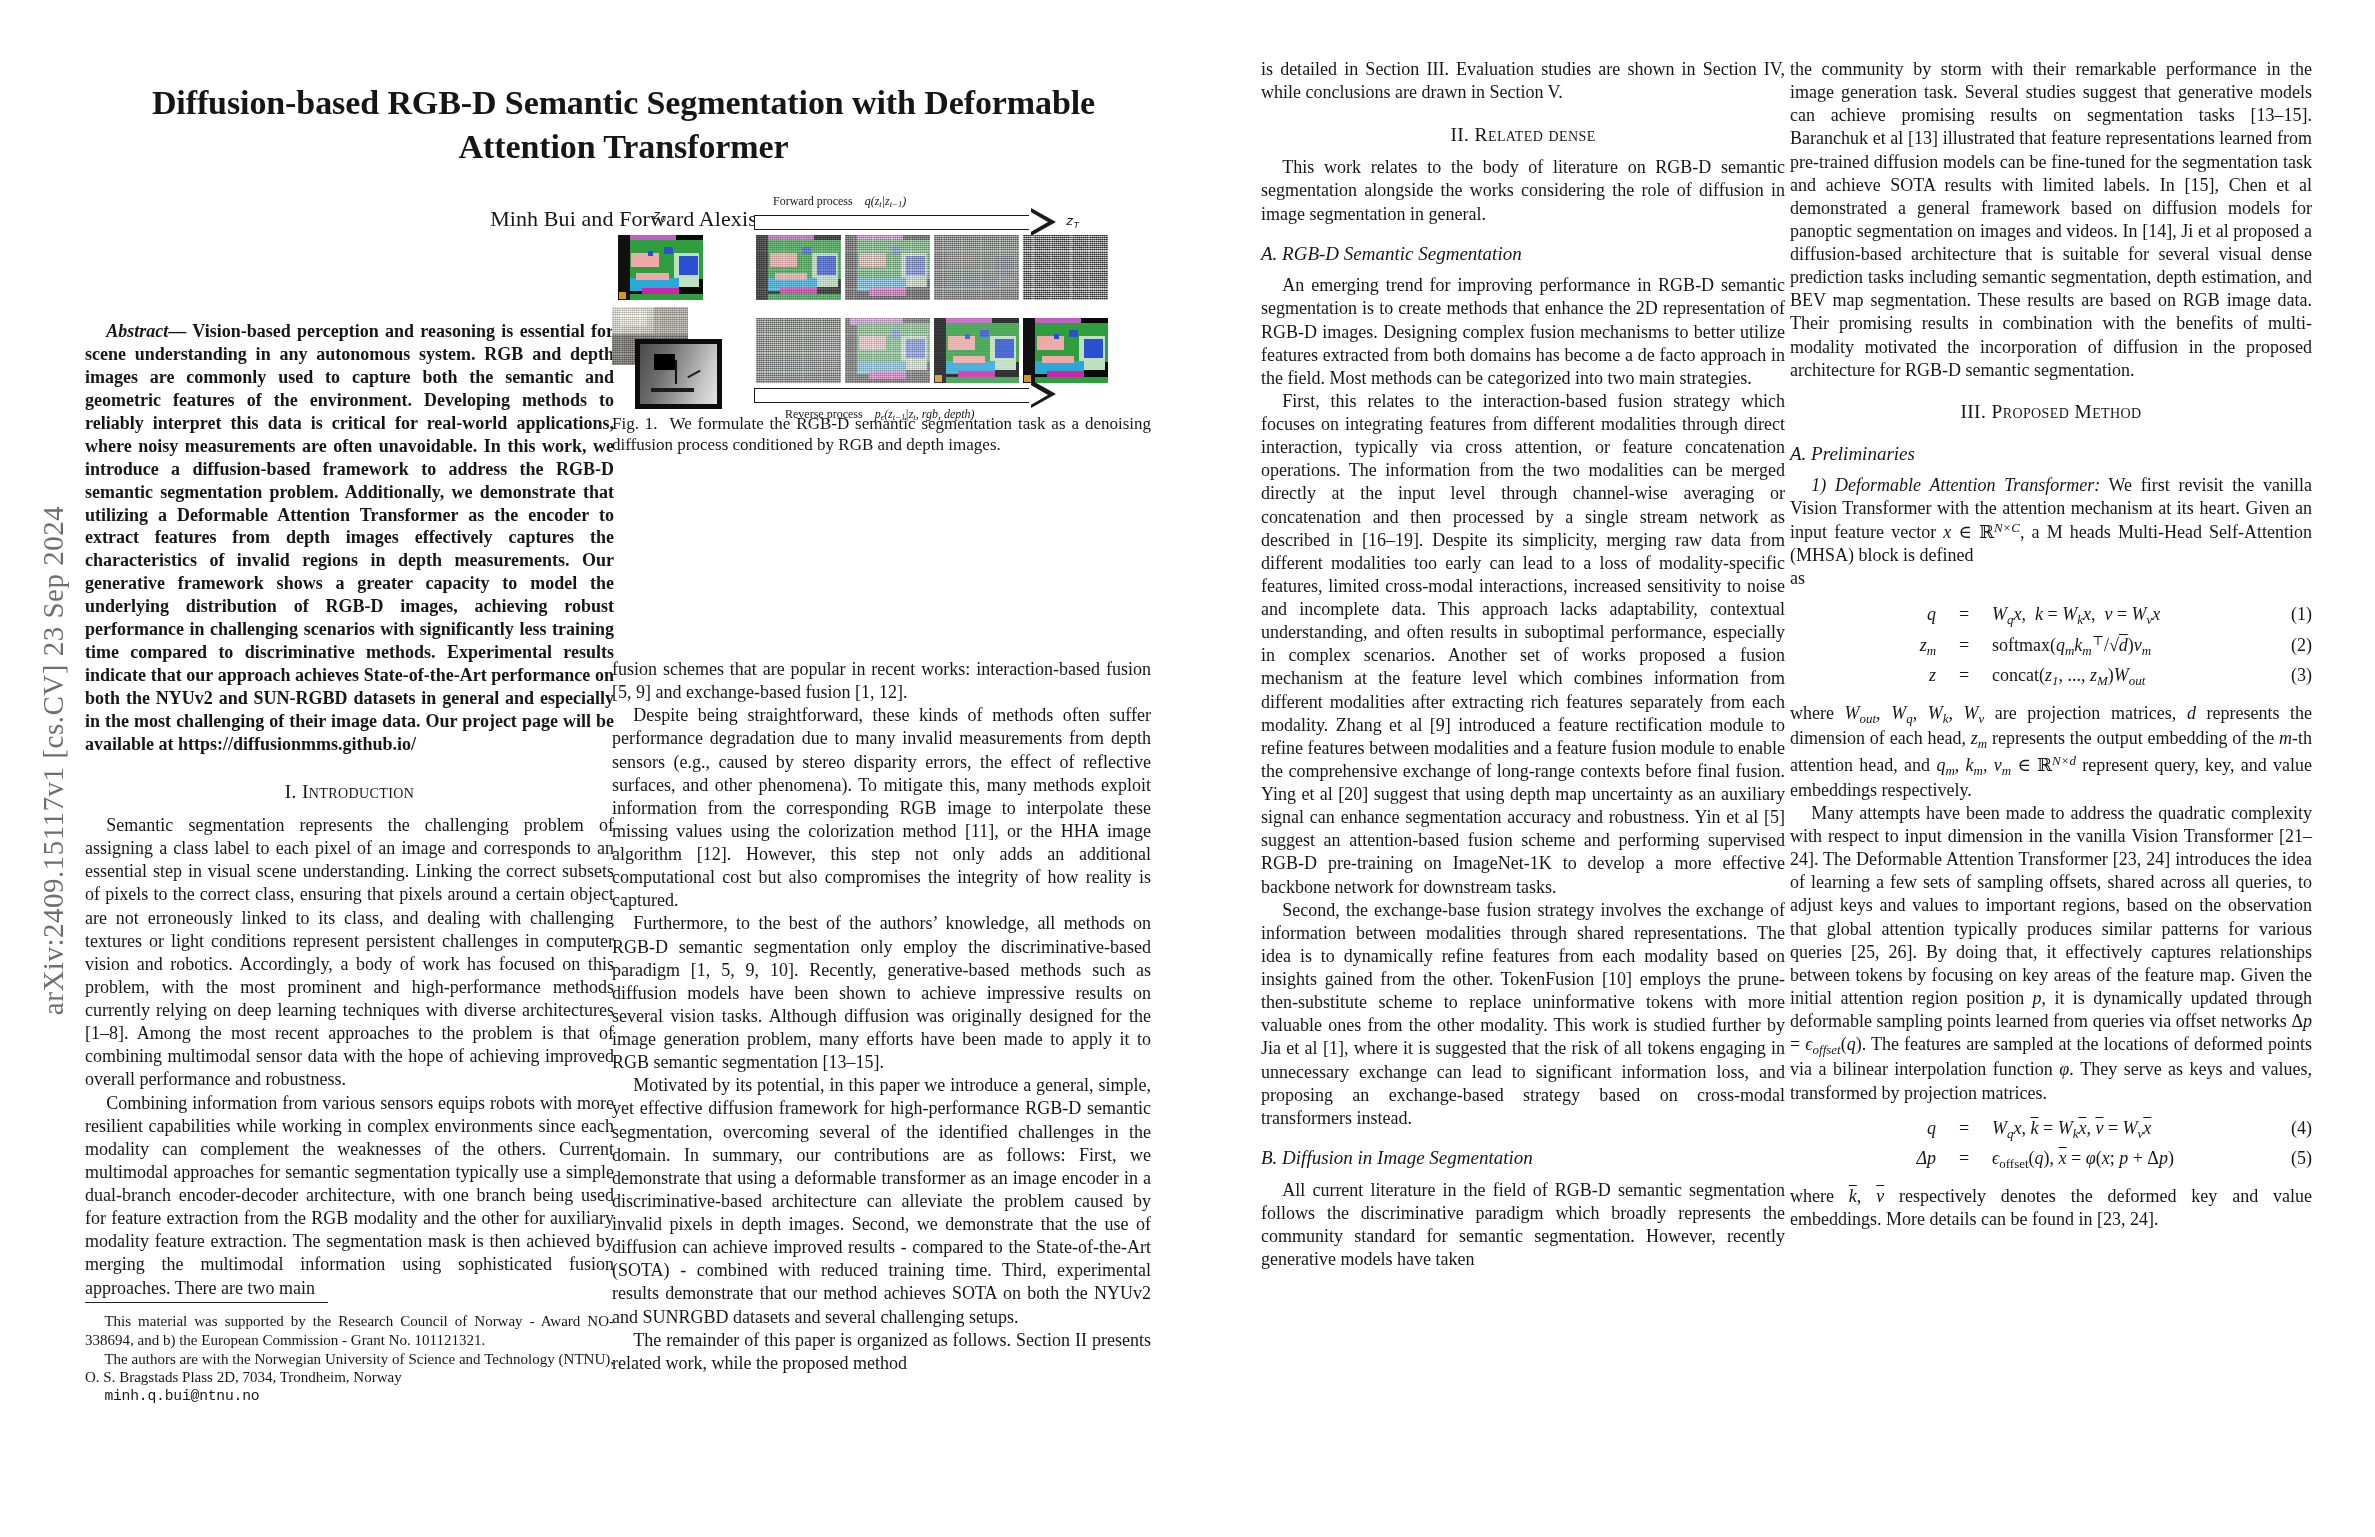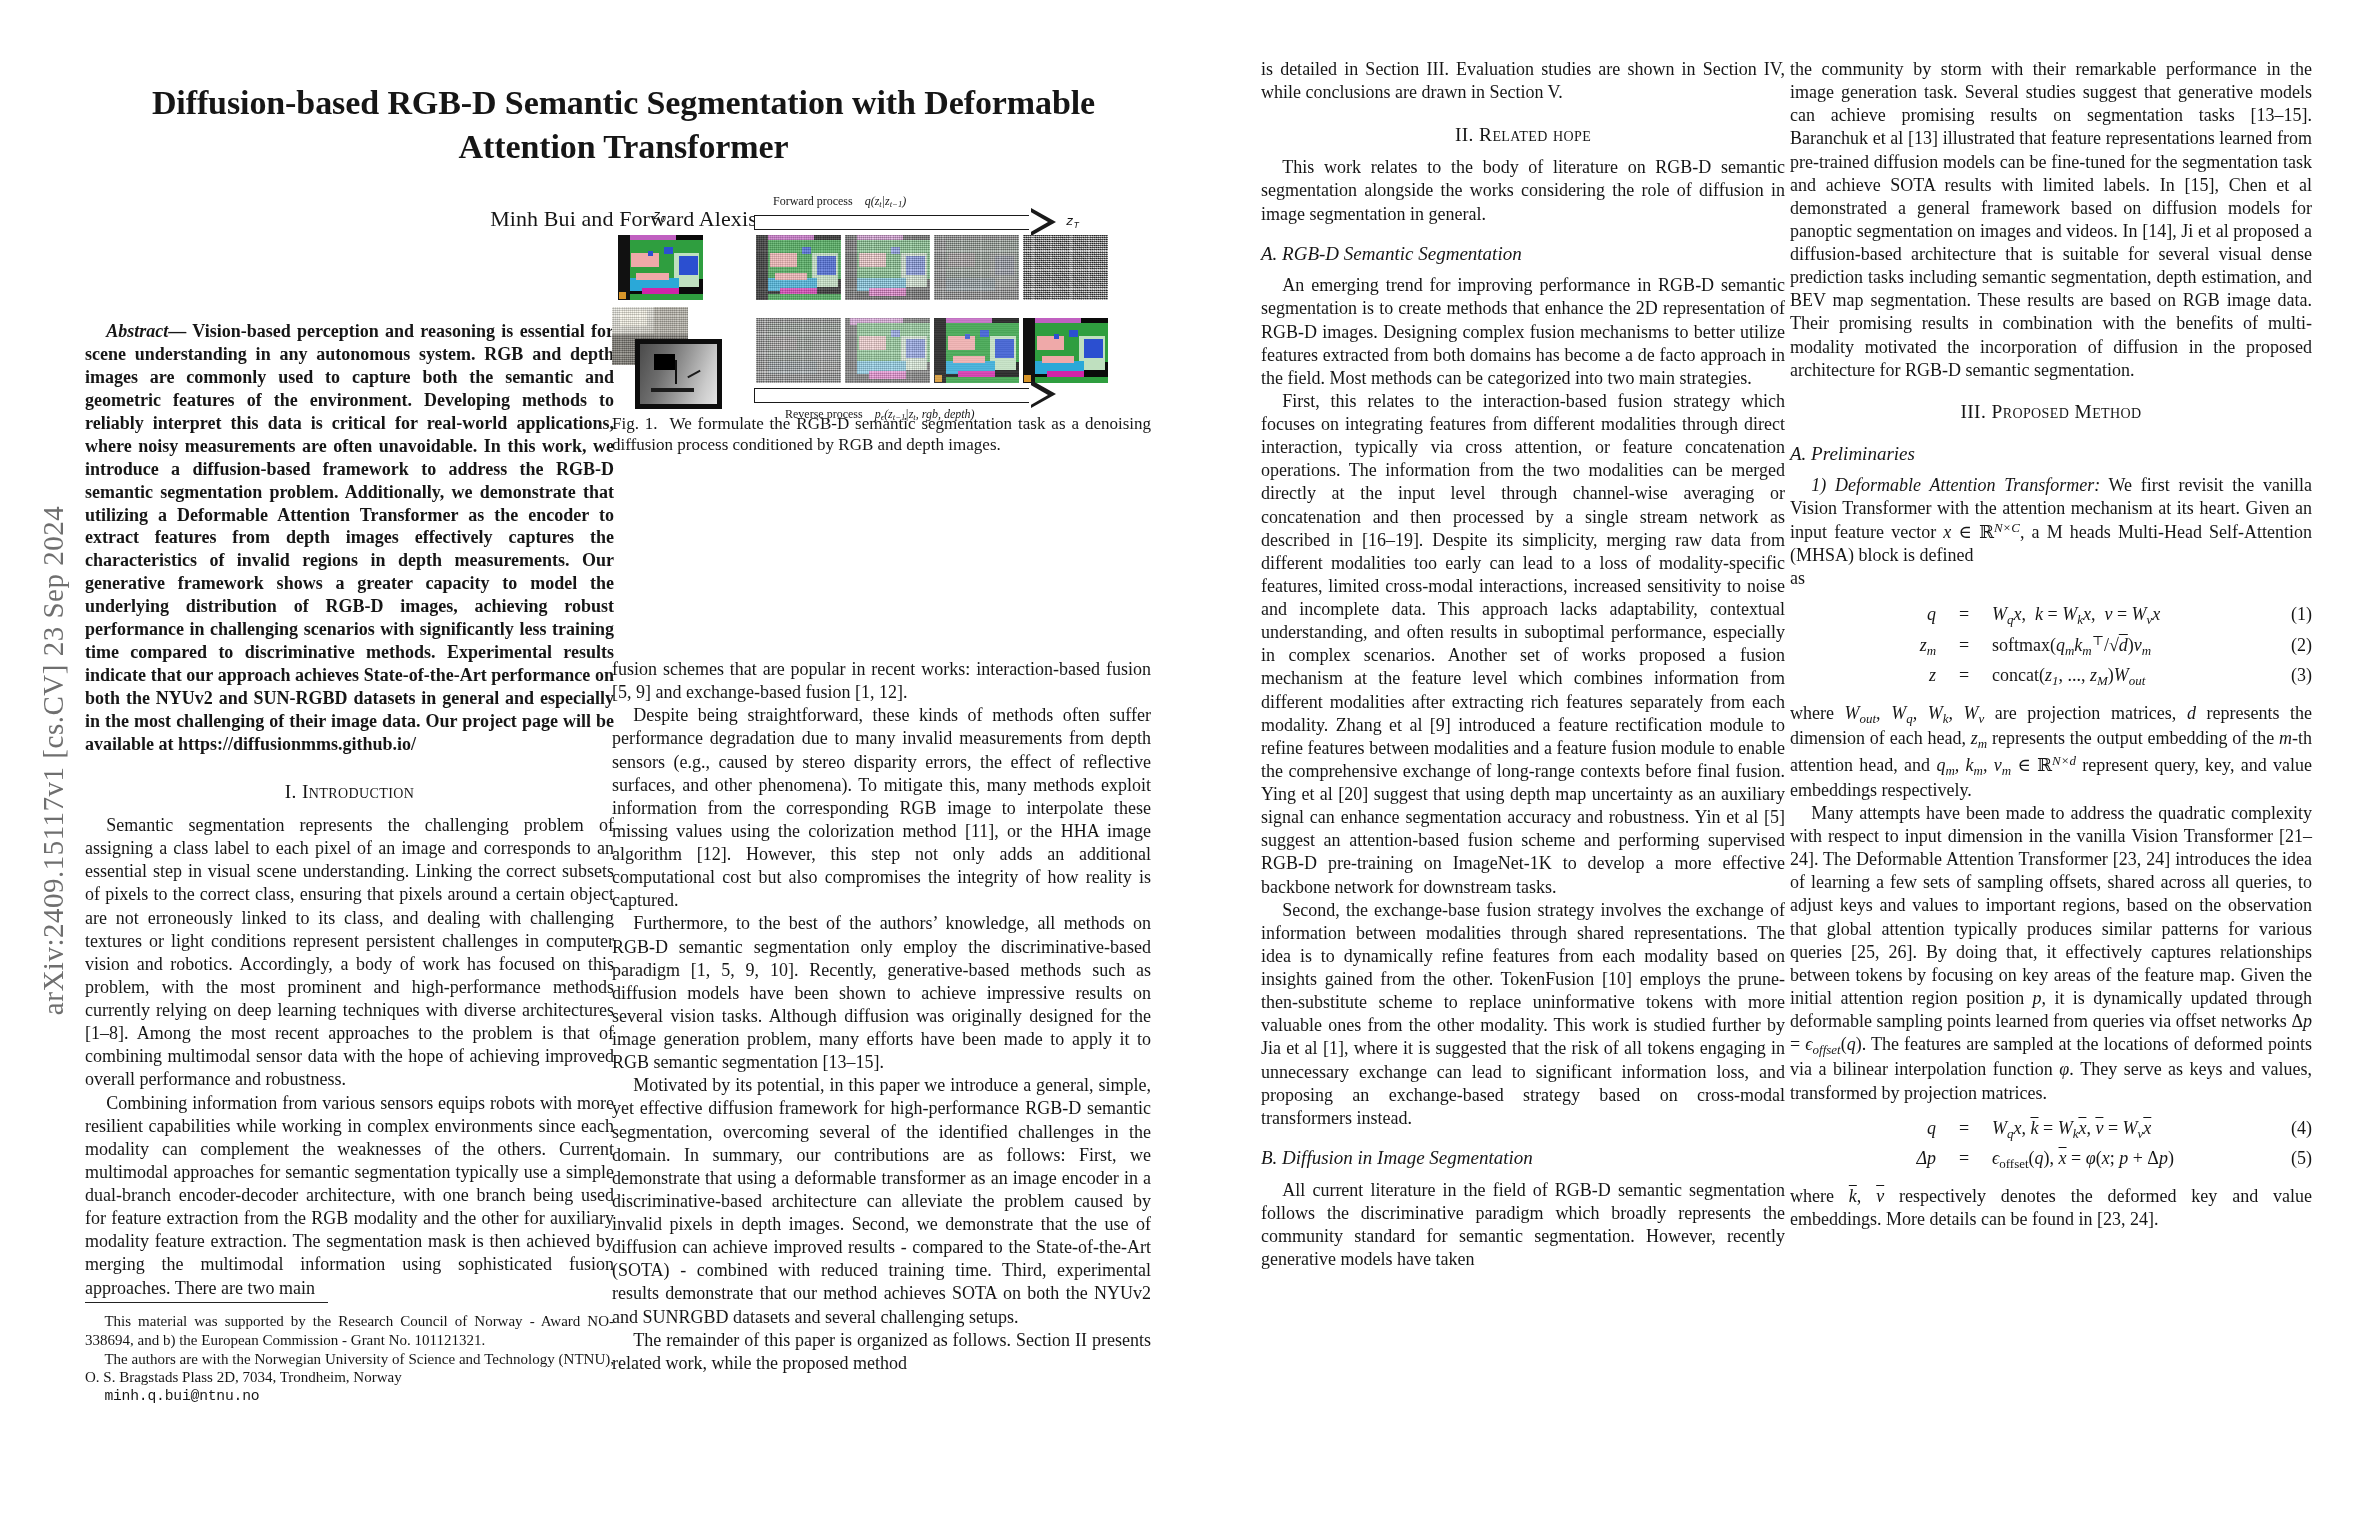--- a/index.html
+++ b/index.html
@@ -496,21 +496,21 @@
     <div class="col" id="col2-body">
       <p class="noindent">fusion schemes that are popular in recent works: interaction-based fusion [5, 9] and exchange-based fusion [1, 12].</p>
       <p>Despite being straightforward, these kinds of methods often suffer performance degradation due to many invalid measurements from depth sensors (e.g., caused by stereo disparity errors, the effect of reflective surfaces, and other phenomena). To mitigate this, many methods exploit information from the corresponding RGB image to interpolate these missing values using the colorization method [11], or the HHA image algorithm [12]. However, this step not only adds an additional computational cost but also compromises the integrity of how reality is captured.</p>
       <p>Furthermore, to the best of the authors’ knowledge, all methods on RGB-D semantic segmentation only employ the discriminative-based paradigm [1, 5, 9, 10]. Recently, generative-based methods such as diffusion models have been shown to achieve impressive results on several vision tasks. Although diffusion was originally designed for the image generation problem, many efforts have been made to apply it to RGB semantic segmentation [13–15].</p>
       <p>Motivated by its potential, in this paper we introduce a general, simple, yet effective diffusion framework for high-performance RGB-D semantic segmentation, overcoming several of the identified challenges in the domain. In summary, our contributions are as follows: First, we demonstrate that using a deformable transformer as an image encoder in a discriminative-based architecture can alleviate the problem caused by invalid pixels in depth images. Second, we demonstrate that the use of diffusion can achieve improved results - compared to the State-of-the-Art (SOTA) - combined with reduced training time. Third, experimental results demonstrate that our method achieves SOTA on both the NYUv2 and SUNRGBD datasets and several challenging setups.</p>
       <p>The remainder of this paper is organized as follows. Section II presents related work, while the proposed method</p>
     </div>
 
     <div class="col" id="col3-body">
       <p class="noindent">is detailed in Section III. Evaluation studies are shown in Section IV, while conclusions are drawn in Section V.</p>
-      <p class="sec-head">II.  Related hope</p>
+      <p class="sec-head">II.  Related dense</p>
       <p>This work relates to the body of literature on RGB-D semantic segmentation alongside the works considering the role of diffusion in image segmentation in general.</p>
       <p class="subsec-head">A.  RGB-D Semantic Segmentation</p>
       <p>An emerging trend for improving performance in RGB-D semantic segmentation is to create methods that enhance the 2D representation of RGB-D images. Designing complex fusion mechanisms to better utilize features extracted from both domains has become a de facto approach in the field. Most methods can be categorized into two main strategies.</p>
       <p>First, this relates to the interaction-based fusion strategy which focuses on integrating features from different modalities through direct interaction, typically via cross attention, or feature concatenation operations. The information from the two modalities can be merged directly at the input level through channel-wise averaging or concatenation and then processed by a single stream network as described in [16–19]. Despite its simplicity, merging raw data from different modalities too early can lead to a loss of modality-specific features, limited cross-modal interactions, increased sensitivity to noise and incomplete data. This approach lacks adaptability, contextual understanding, and often results in suboptimal performance, especially in complex scenarios. Another set of works proposed a fusion mechanism at the feature level which combines information from different modalities after extracting rich features separately from each modality. Zhang et al [9] introduced a feature rectification module to refine features between modalities and a feature fusion module to enable the comprehensive exchange of long-range contexts before final fusion. Ying et al [20] suggest that using depth map uncertainty as an auxiliary signal can enhance segmentation accuracy and robustness. Yin et al [5] suggest an attention-based fusion scheme and performing supervised RGB-D pre-training on ImageNet-1K to develop a more effective backbone network for downstream tasks.</p>
       <p>Second, the exchange-base fusion strategy involves the exchange of information between modalities through shared representations. The idea is to dynamically refine features from each modality based on insights gained from the other. TokenFusion [10] employs the prune-then-substitute scheme to replace uninformative tokens with more valuable ones from the other modality. This work is studied further by Jia et al [1], where it is suggested that the risk of all tokens engaging in unnecessary exchange can lead to significant information loss, and proposing an exchange-based strategy based on cross-modal transformers instead.</p>
       <p class="subsec-head">B.  Diffusion in Image Segmentation</p>
       <p>All current literature in the field of RGB-D semantic segmentation follows the discriminative paradigm which broadly represents the community standard for semantic segmentation. However, recently generative models have taken</p>
     </div>
 
     <div class="col" id="col4-body">

